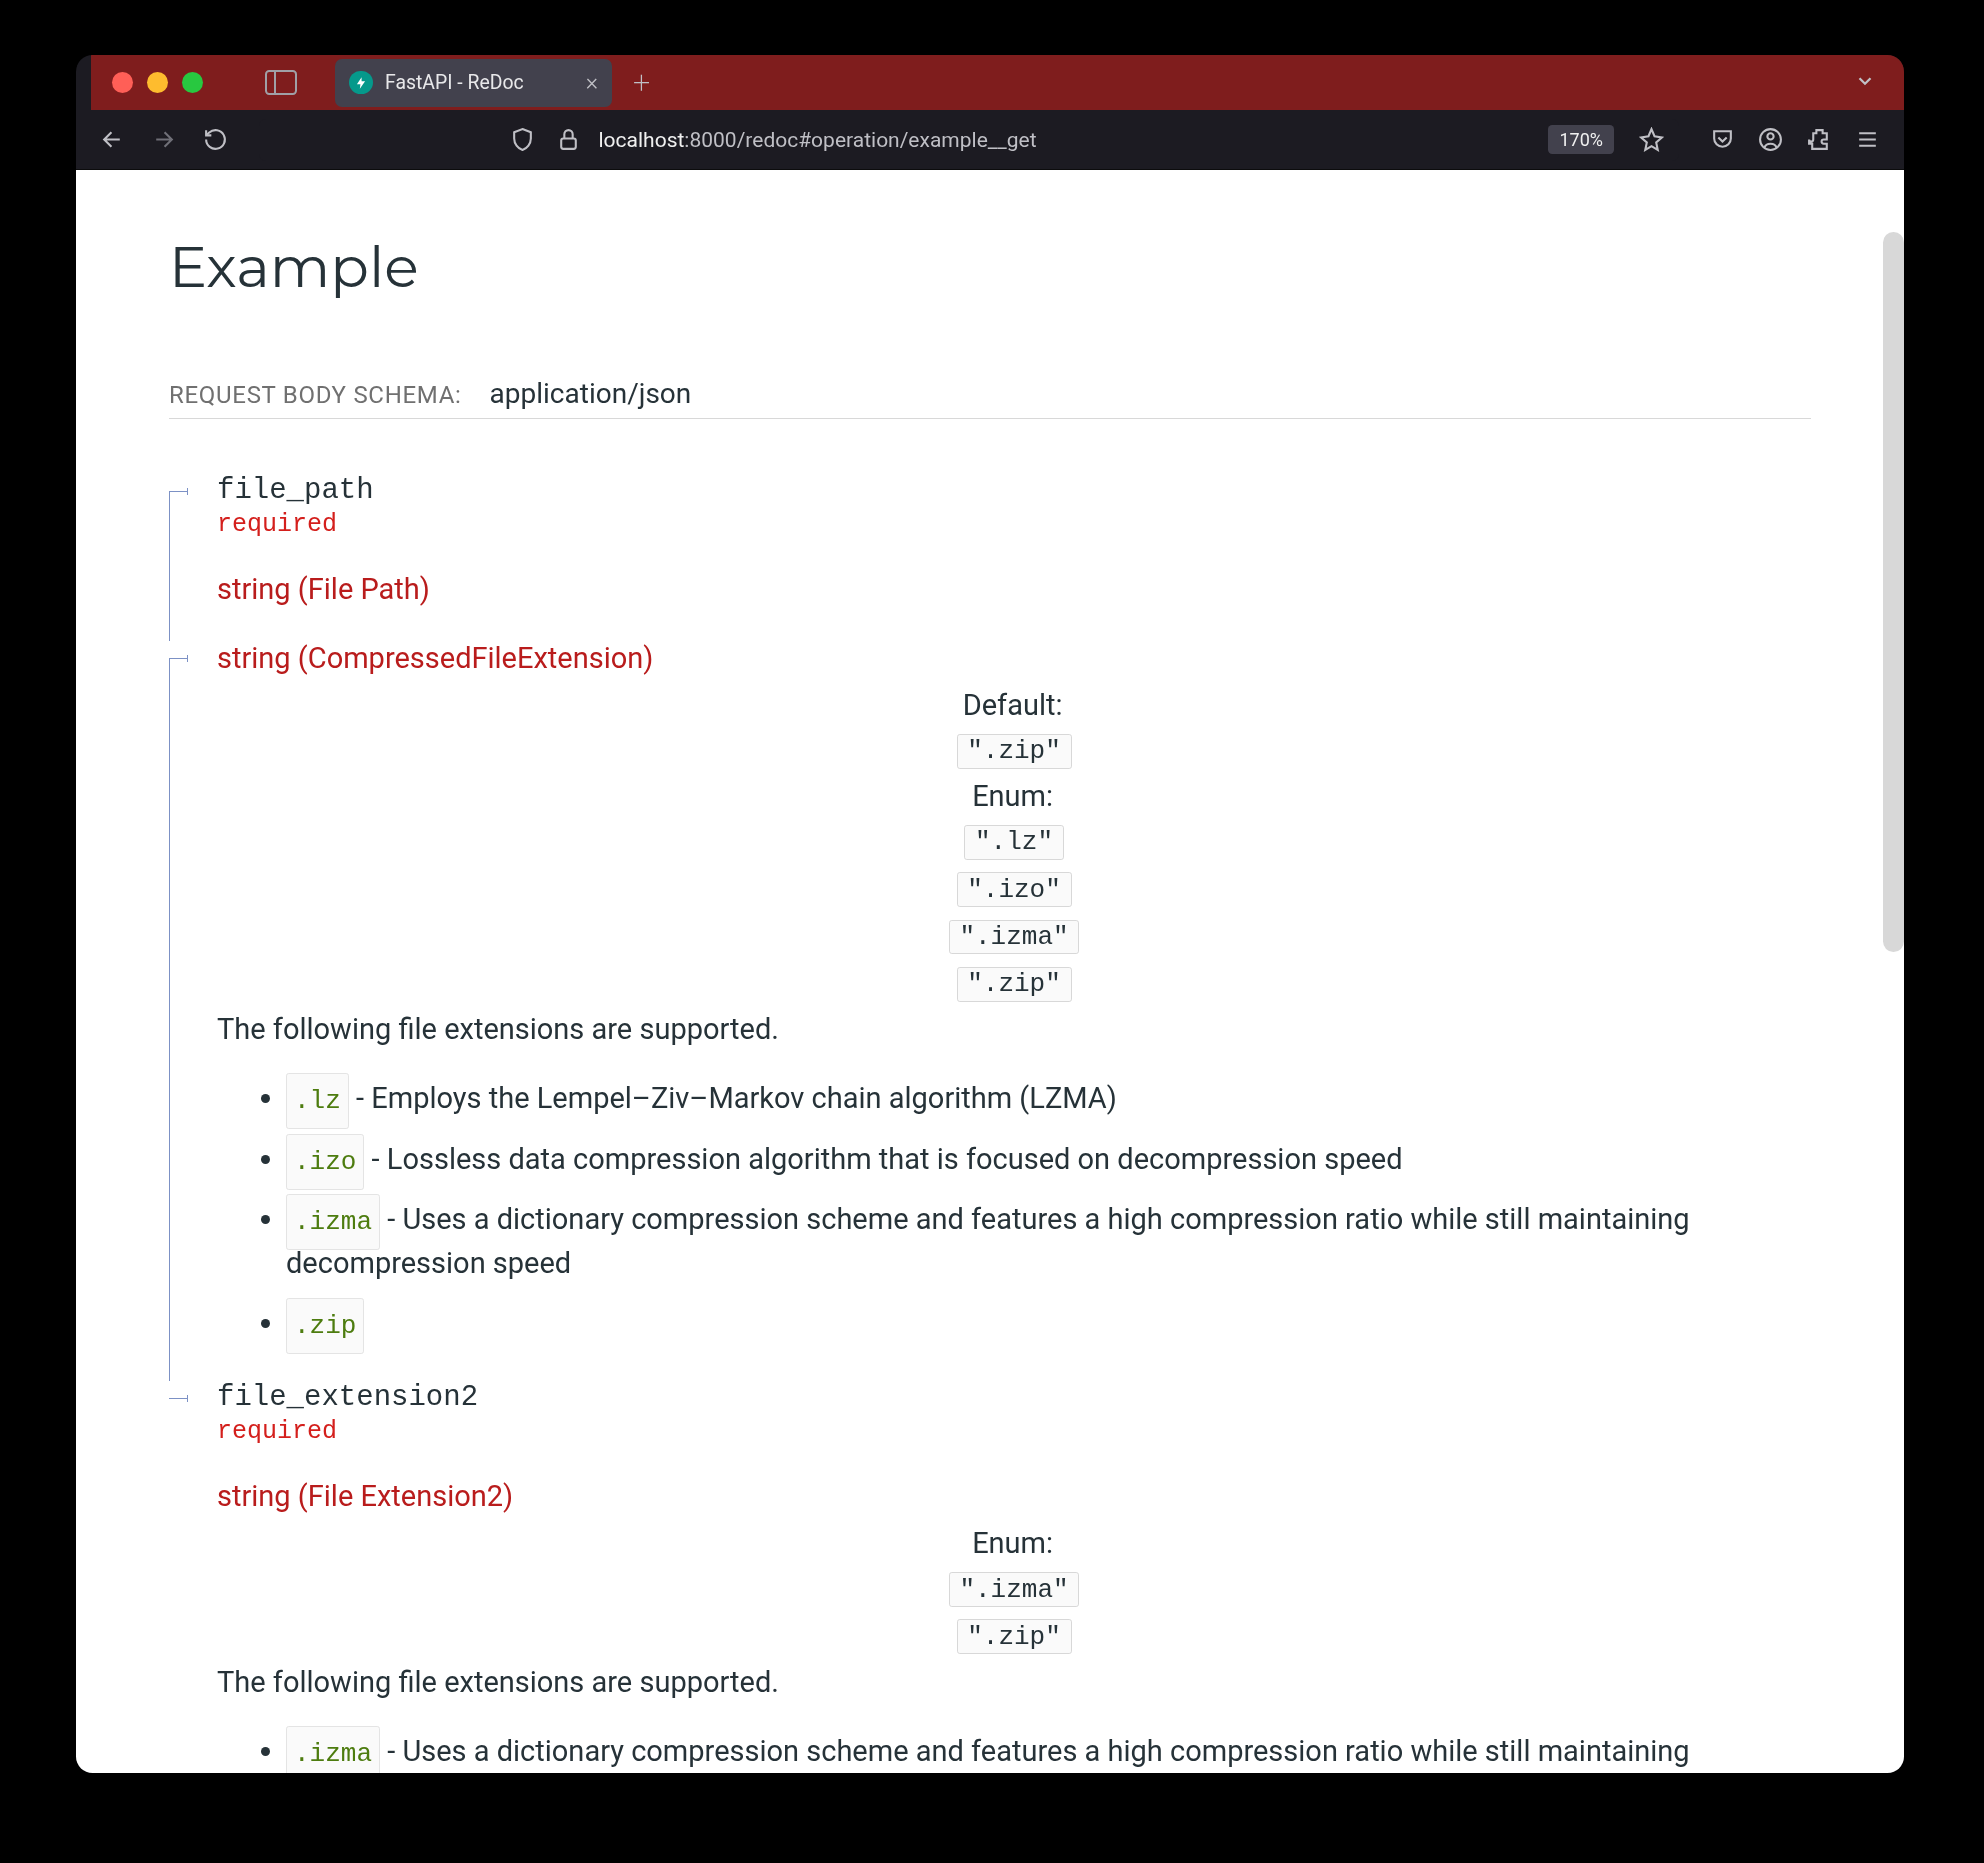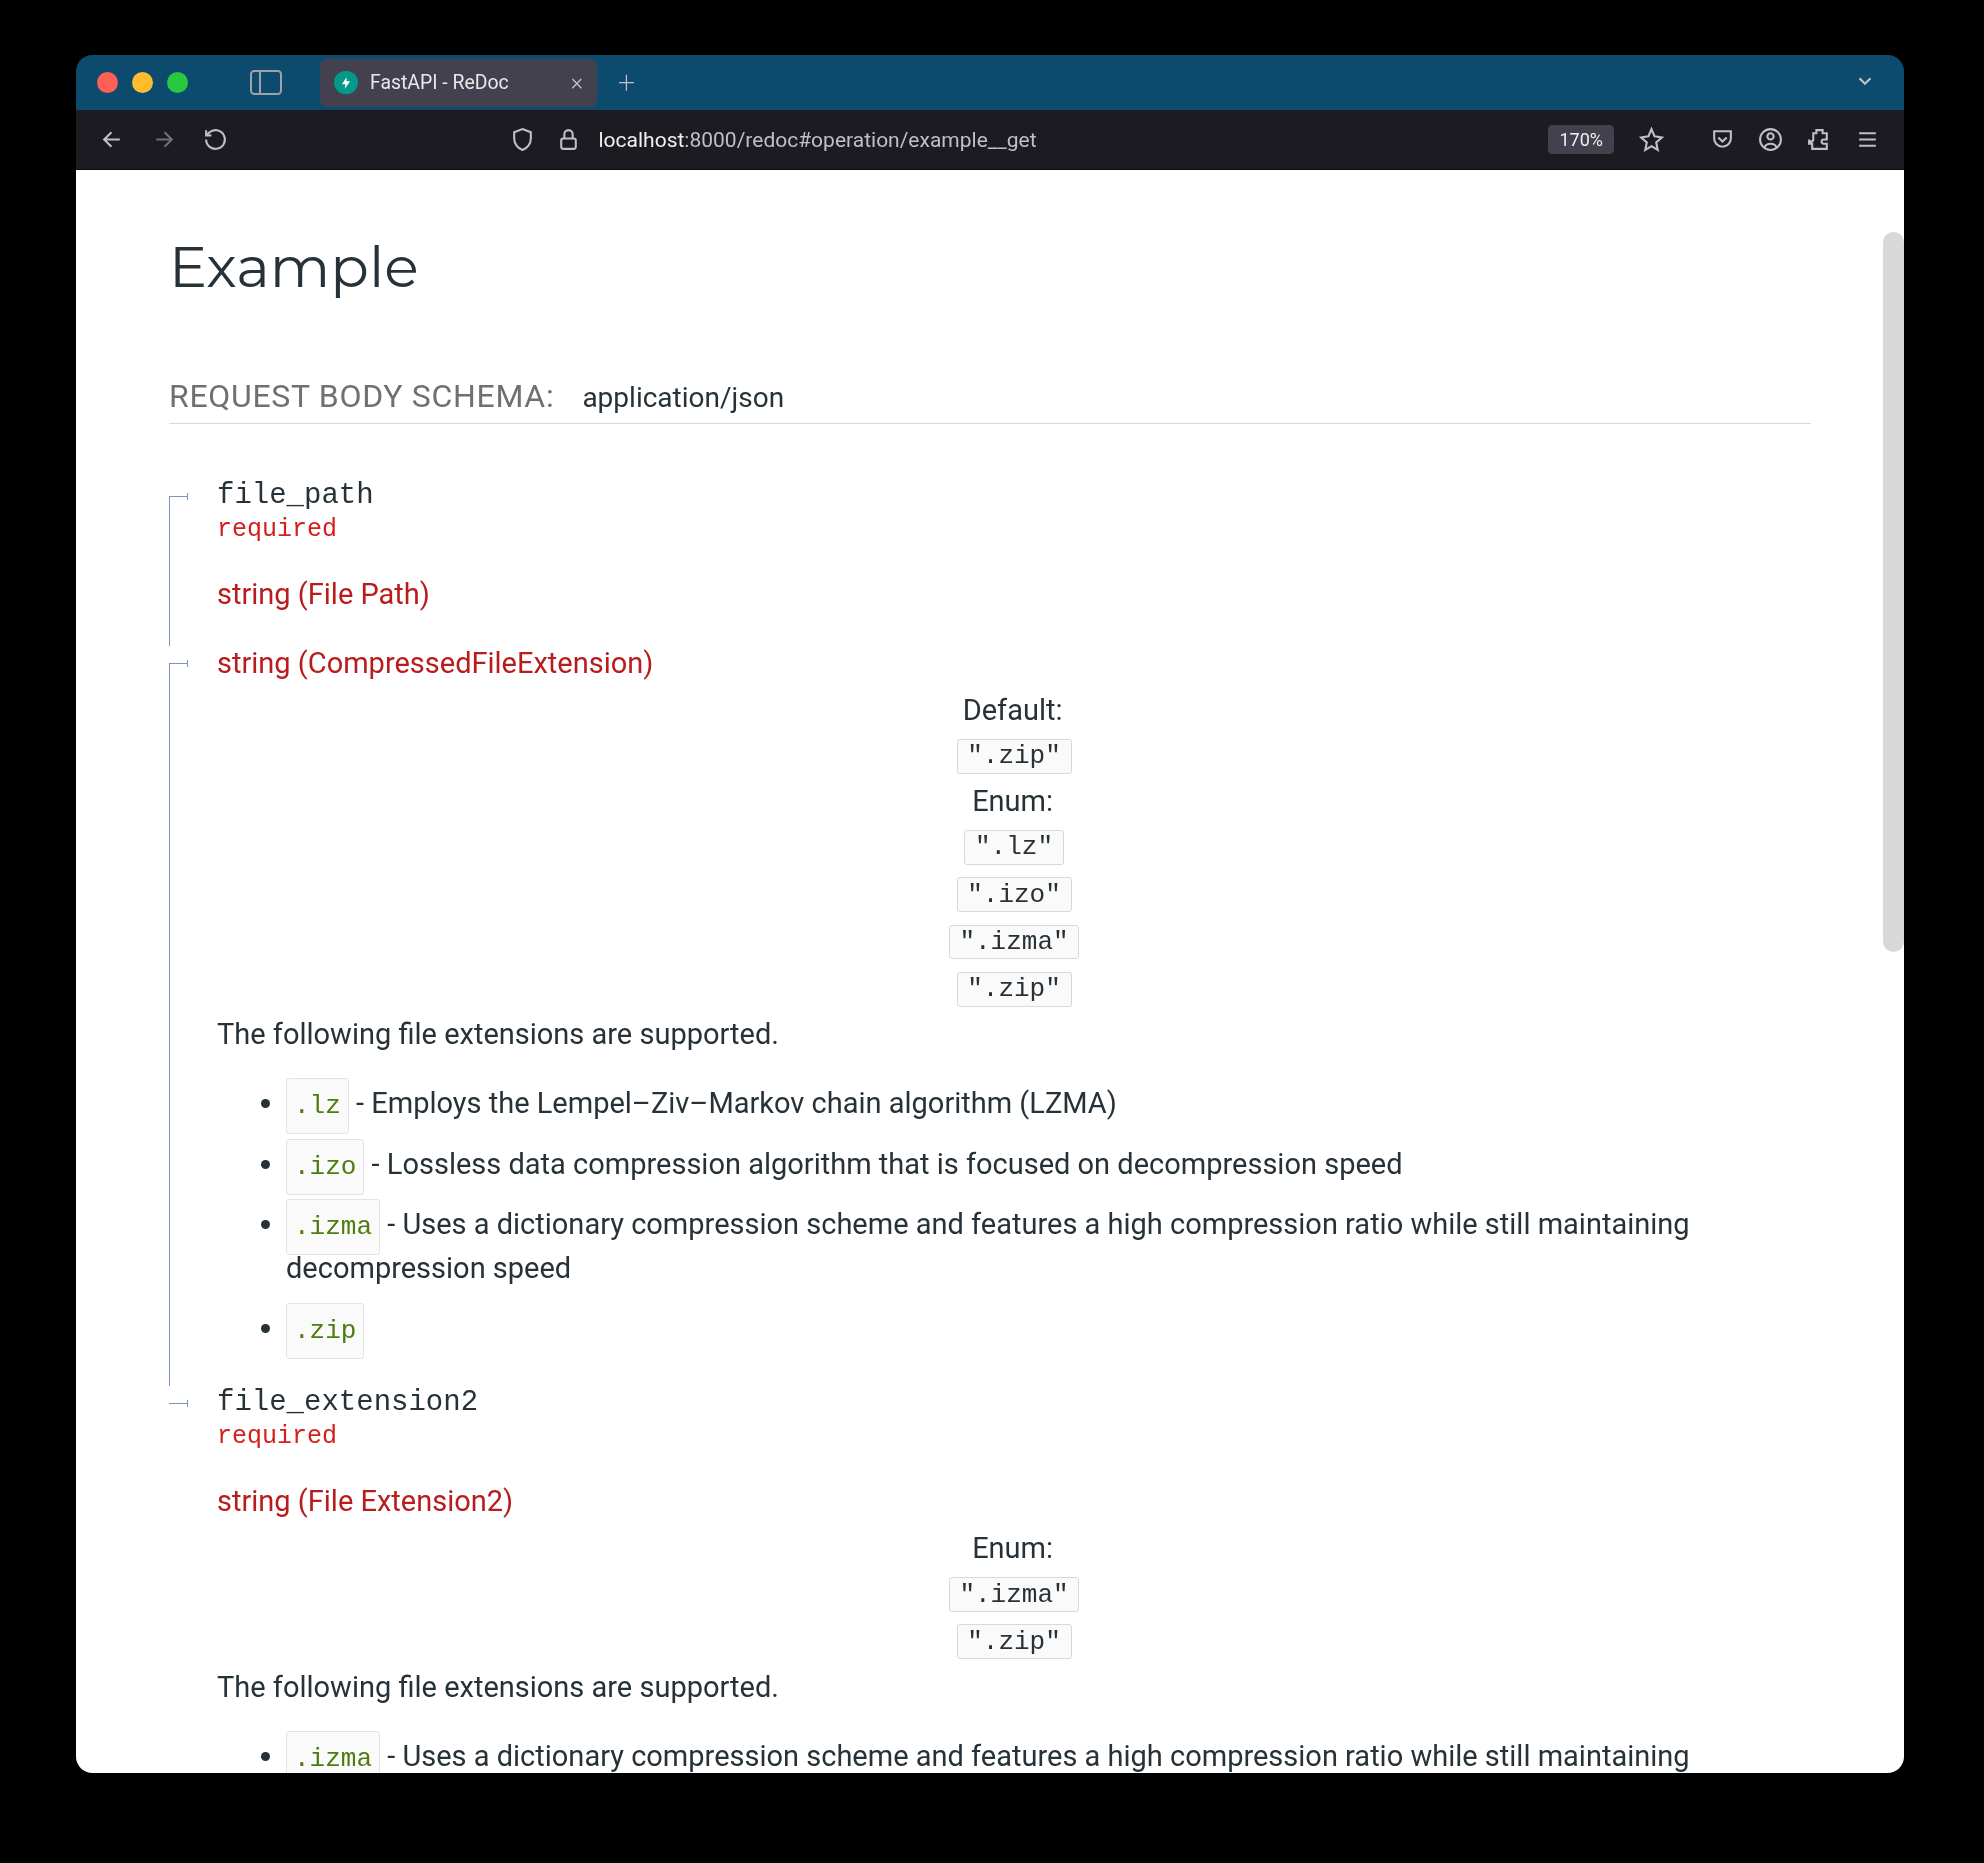--- a/index.html
+++ b/index.html
@@ -16,25 +16,26 @@
     left: 76px;
     width: 1828px;
     height: 1718px;
     background: #1c1b22;
     border-radius: 16.6px;
     overflow: hidden;
     box-shadow: 0 0 28px rgba(0,0,0,0.5);
   }
   .titlebar {
     height: 55px;
-    background: #0c4a6e;
+    background: #7f1d1d;
     display: flex;
     align-items: center;
     padding: 0 21px;
     position: relative;
+    margin-left: 15px;
   }
   .traffic-lights { display: flex; gap: 14px; align-items: center; }
   .tl { width: 21px; height: 21px; border-radius: 50%; }
   .tl.red { background: #ff5f57; }
   .tl.yellow { background: #febc2e; }
   .tl.green { background: #28c840; }
   .sidebar-toggle {
     margin-left: 62px;
     width: 32px; height: 25px;
     border: 2.1px solid #a0a0a6;
@@ -128,21 +129,21 @@
   }
   .schema-header {
     display: flex;
     align-items: baseline;
     gap: 28px;
     border-bottom: 1.4px solid #d8d8d8;
     padding-bottom: 8.3px;
   }
   .schema-label {
     color: #707070;
-    font-size: 32px;
+    font-size: 24px;
     letter-spacing: 0.7px;
   }
   .schema-mime {
     color: #263238;
     font-size: 28px;
   }
   .props { margin-top: 55px; }
   .prop {
     position: relative;
     padding-left: 48px;

